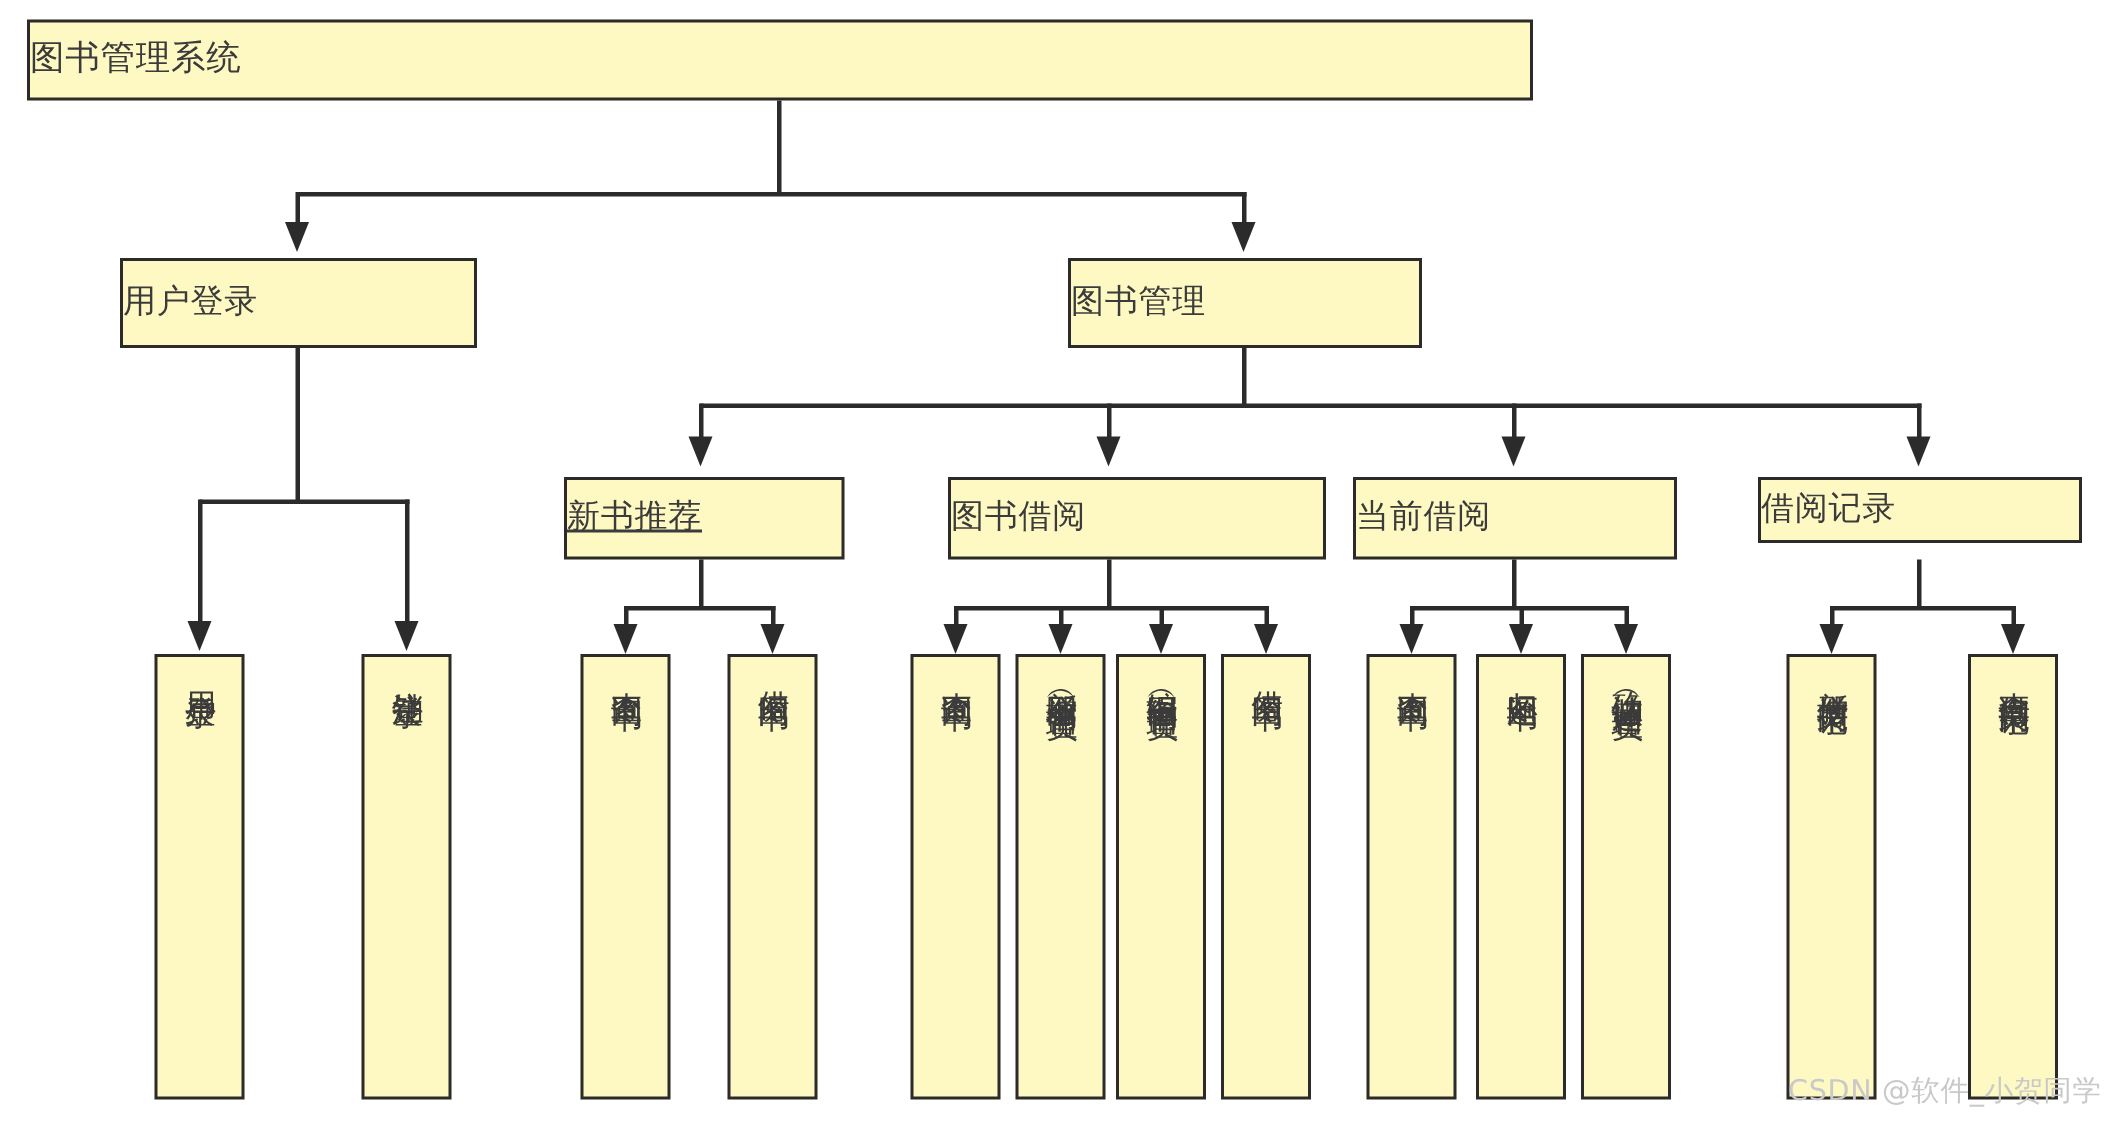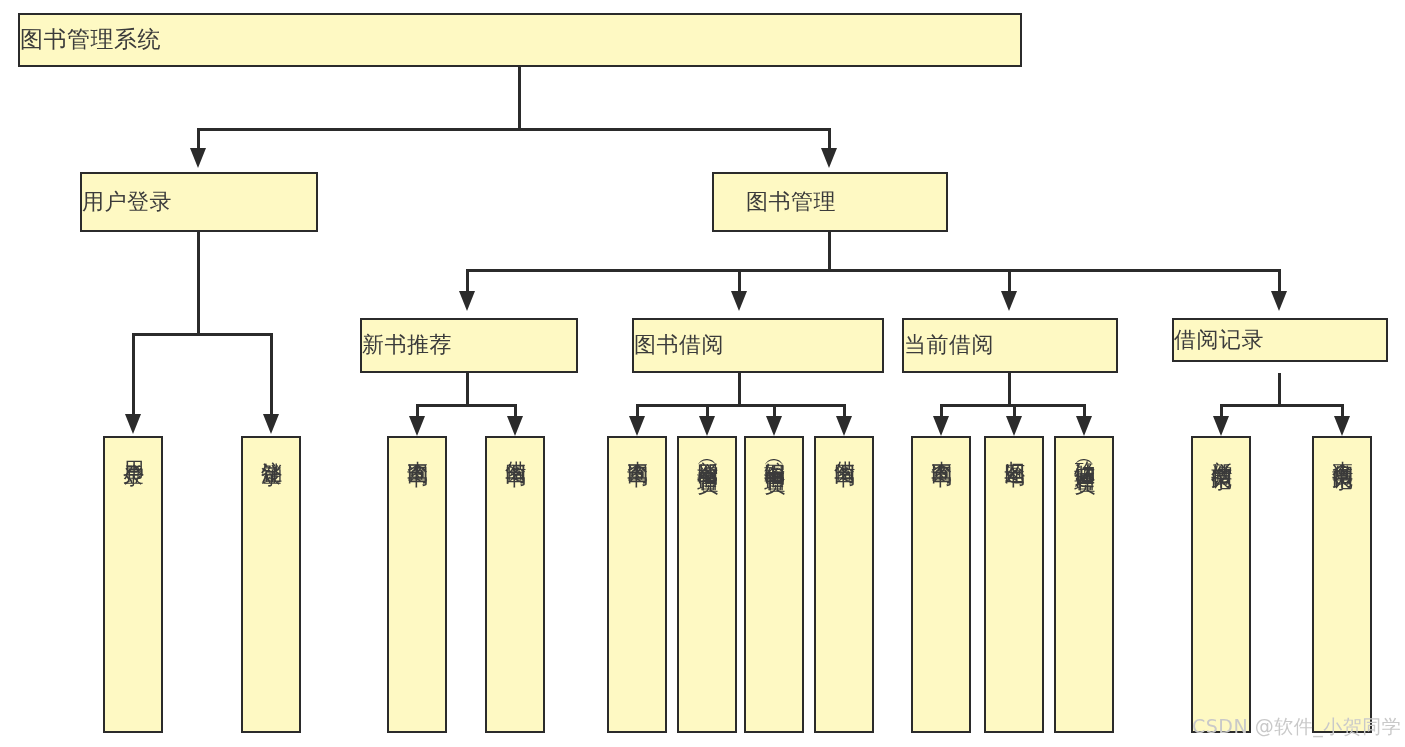--- a/index.html
+++ b/index.html
@@ -94,21 +94,21 @@
   <div class="vline" style="left:197px; top:128px; height:22px;"></div>
   <div class="arrow" style="left:190px; top:148px;"></div>
 
   <div class="vline" style="left:828px; top:128px; height:22px;"></div>
   <div class="arrow" style="left:821px; top:148px;"></div>
 
   <div class="node horiz" style="left:80px; top:172px; width:238px; height:60px;">
     <span class="lbl">用户登录</span>
   </div>
 
-  <div class="node horiz" style="left:712px; top:172px; width:236px; height:60px;padding-left:32px;">
+  <div class="node horiz" style="left:712px; top:172px; width:236px; height:60px;">
     <span class="lbl">图书管理</span>
   </div>
 
   <div class="vline" style="left:197px; top:232px; height:104px;"></div>
   <div class="hline" style="left:133px; top:333px; width:140px;"></div>
   <div class="vline" style="left:132px; top:333px; height:83px;"></div>
   <div class="arrow" style="left:125px; top:414px;"></div>
   <div class="vline" style="left:270px; top:333px; height:83px;"></div>
   <div class="arrow" style="left:263px; top:414px;"></div>
 
@@ -116,21 +116,21 @@
   <div class="hline" style="left:467px; top:269px; width:814px;"></div>
   <div class="vline" style="left:466px; top:269px; height:24px;"></div>
   <div class="arrow" style="left:459px; top:291px;"></div>
   <div class="vline" style="left:738px; top:269px; height:24px;"></div>
   <div class="arrow" style="left:731px; top:291px;"></div>
   <div class="vline" style="left:1008px; top:269px; height:24px;"></div>
   <div class="arrow" style="left:1001px; top:291px;"></div>
   <div class="vline" style="left:1278px; top:269px; height:24px;"></div>
   <div class="arrow" style="left:1271px; top:291px;"></div>
 
-  <div class="node horiz" style="left:360px; top:318px; width:218px; height:55px;">
+  <div class="node horiz" style="left:376px; top:318px; width:187px; height:55px;text-decoration:underline;">
     <span class="lbl">新书推荐</span>
   </div>
   <div class="node horiz" style="left:632px; top:318px; width:252px; height:55px;">
     <span class="lbl">图书借阅</span>
   </div>
   <div class="node horiz" style="left:902px; top:318px; width:216px; height:55px;">
     <span class="lbl">当前借阅</span>
   </div>
   <div class="node horiz" style="left:1172px; top:318px; width:216px; height:44px;">
     <span class="lbl">借阅记录</span>

